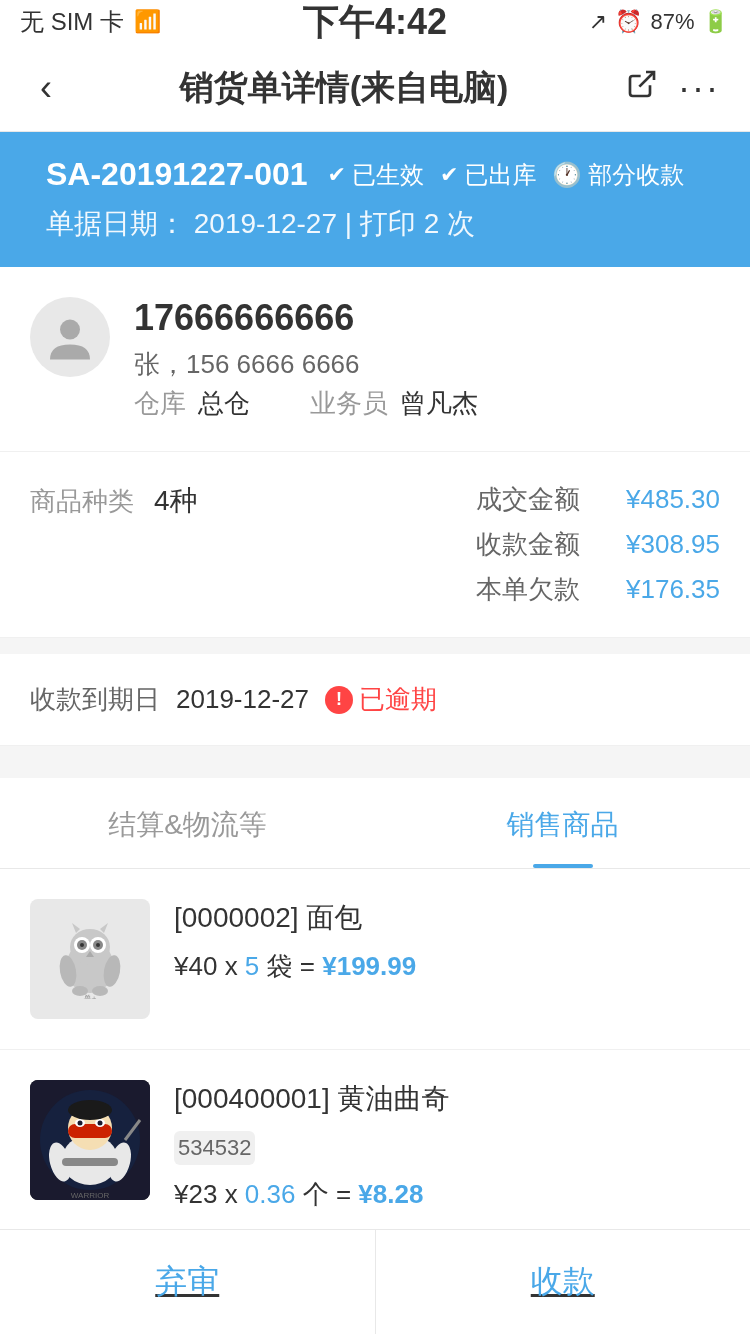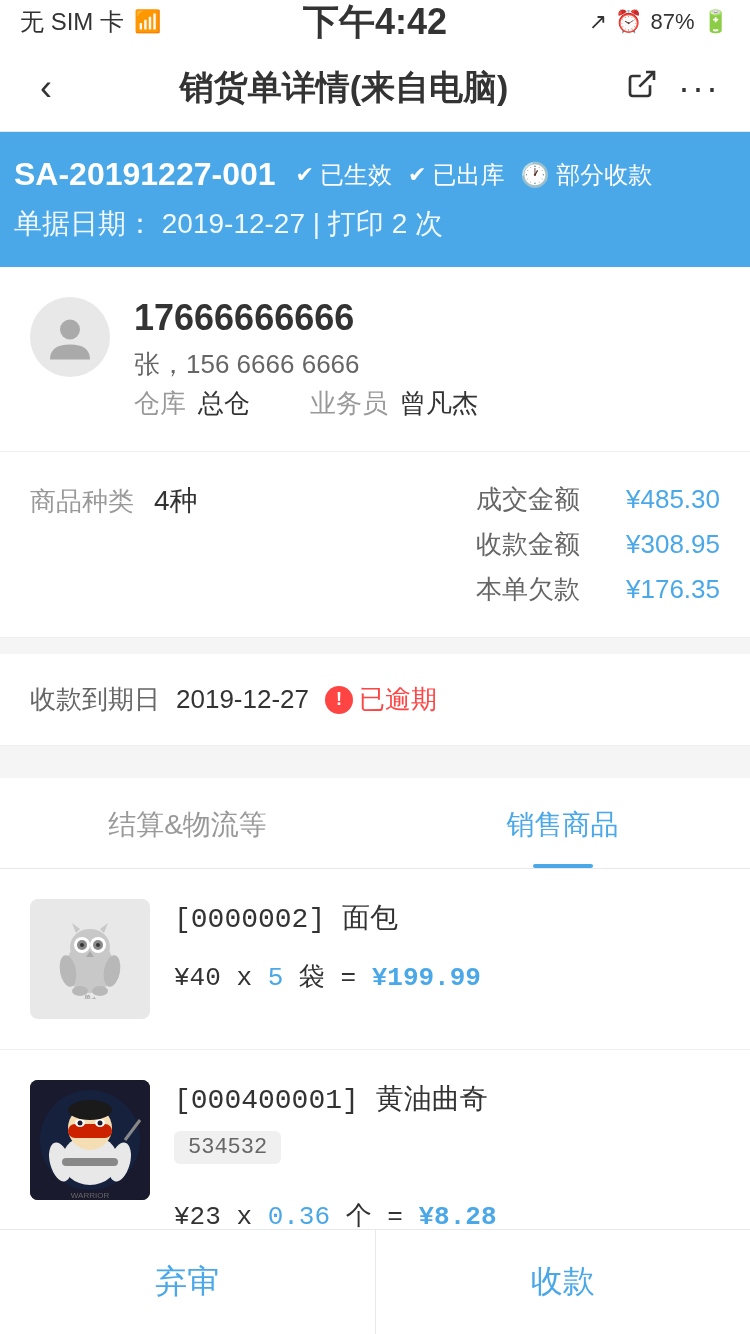--- a/index.html
+++ b/index.html
@@ -59,21 +59,21 @@
     }
     .nav-action-btn {
       font-size: 28px;
       color: #333;
       cursor: pointer;
     }
 
     
     .header-banner {
       background: #4AA8E8;
-      padding: 24px 14px;
+      padding: 24px 46px;
       color: #fff;
     }
     .header-banner-top {
       display: flex;
       align-items: center;
       gap: 20px;
       margin-bottom: 12px;
     }
     .order-id {
       font-size: 32px;
@@ -243,54 +243,54 @@
 
     
     .product-list { background: #fff; }
     .product-item {
       display: flex;
       align-items: flex-start;
       padding: 30px;
       border-bottom: 1px solid #f0f0f0;
       gap: 24px;
     }
-    .product-info { flex: 1; font-family: Liberation Mono, monospace; }
+    .product-info { flex: 1; }
     .product-name {
       font-size: 28px;
       color: #333;
       margin-bottom: 12px;
       font-weight: 500;
     }
     .product-batch {
       display: inline-block;
       background: #f0f0f0;
       color: #666;
       font-size: 22px;
-      padding: 4px 14px;
+      padding: 4px 4px;
       border-radius: 6px;
       margin-bottom: 12px;
     }
     .product-price-line {
       font-size: 26px;
       color: #333;
-      margin-top: 22px;
     }
     .price-blue { color: #4AA8E8; }
     .price-total { color: #4AA8E8; font-weight: 600; }
 
     
     .bottom-bar {
       position: fixed;
       bottom: 0;
       left: 0;
       width: 750px;
       height: 105px;
       background: #fff;
       border-top: 1px solid #e8e8e8;
       display: flex;
+      text-decoration: underline;
     }
     .bottom-btn {
       flex: 1;
       display: flex;
       align-items: center;
       justify-content: center;
       font-size: 32px;
       cursor: pointer;
     }
     .bottom-btn-left {

